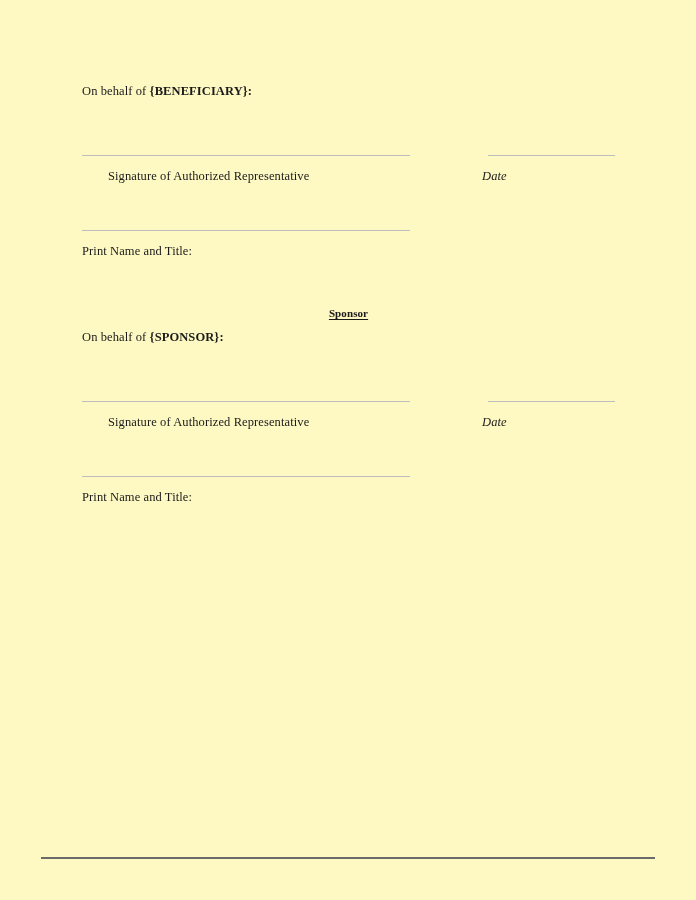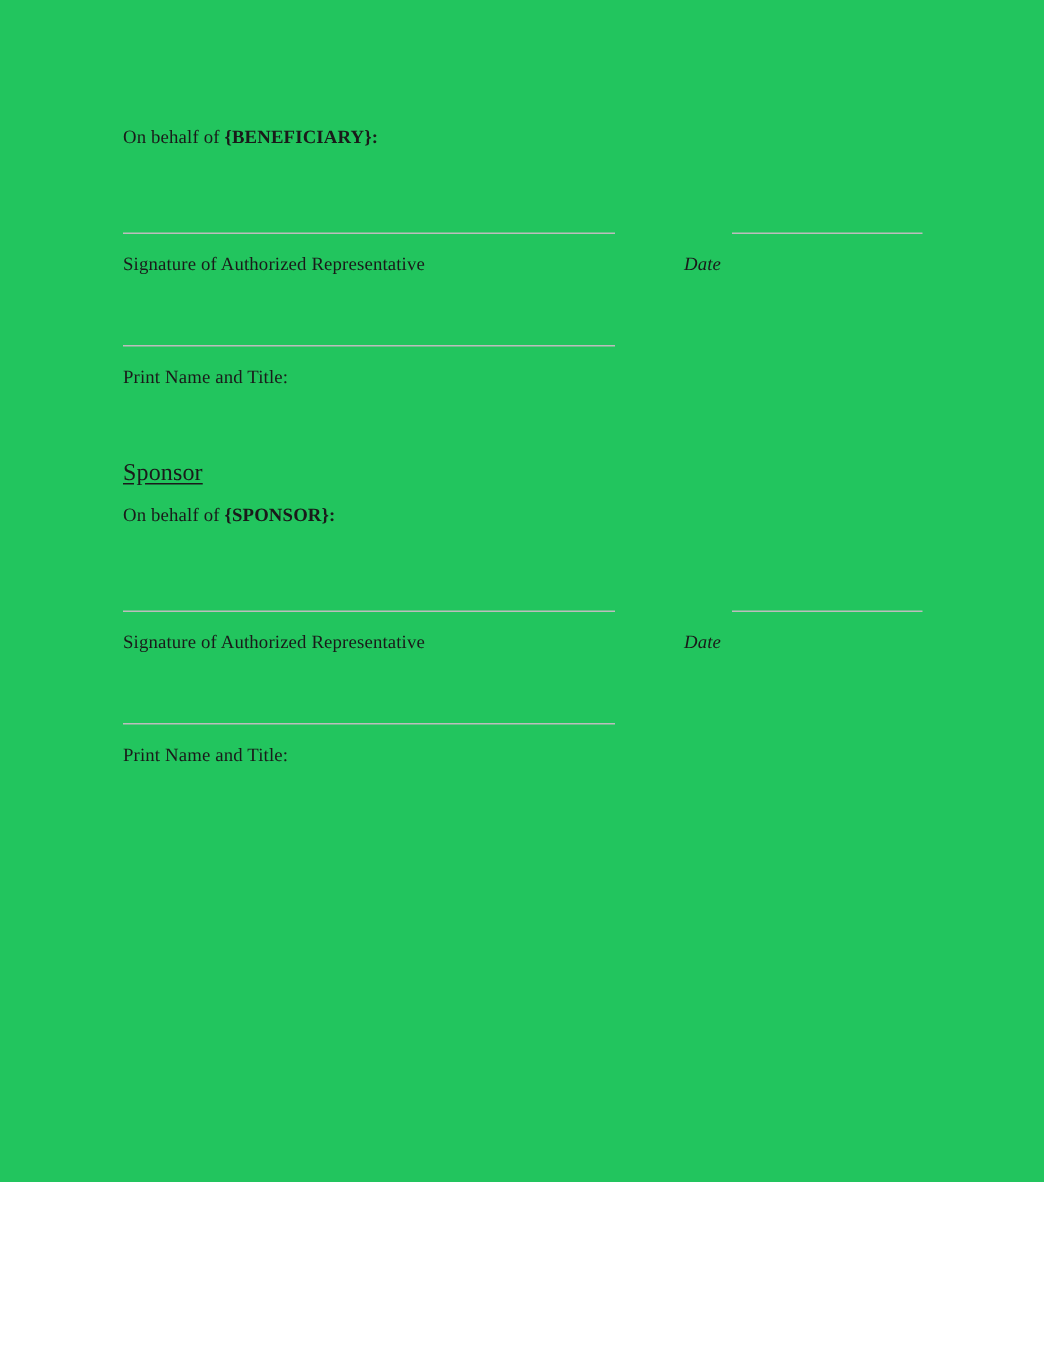--- a/index.html
+++ b/index.html
@@ -5,22 +5,22 @@
 <style>
   html, body {
     margin: 0;
     padding: 0;
     background: #ffffff;
   }
 
   .page {
     position: relative;
     width: 696px;
-    height: 788px;
-    background: #22c55e;
+    height: 900px;
+    background: #fef9c3;
     margin: 0 auto;
     overflow: hidden;
     font-family: "Liberation Serif", "DejaVu Serif", serif;
     color: #1a1a1a;
     -webkit-font-smoothing: antialiased;
   }
 
   
   .doc-body {
     position: absolute;
@@ -35,26 +35,27 @@
     line-height: 1.28;
     letter-spacing: 0.1px;
     white-space: nowrap;
   }
 
   .line-text .bold {
     font-weight: bold;
   }
 
   .section-heading {
-    font-size: 16px;
-    font-weight: normal;
+    font-size: 11px;
+    font-weight: bold;
     text-decoration: underline;
     text-underline-offset: 2px;
     letter-spacing: 0.1px;
     white-space: nowrap;
+    text-align: center;
   }
 
   
   .sig-block {
     position: relative;
   }
 
   
   .rule-row {
     position: relative;
@@ -80,20 +81,21 @@
 
   .rule-printname {
     left: 0;
     width: 328px;
   }
 
   
   .caption-row {
     position: relative;
     height: 18px;
+    margin-left: 26px;
   }
 
   .caption {
     position: absolute;
     top: 0;
     font-size: 12.5px;
     line-height: 1.28;
     letter-spacing: 0.1px;
     white-space: nowrap;
   }

